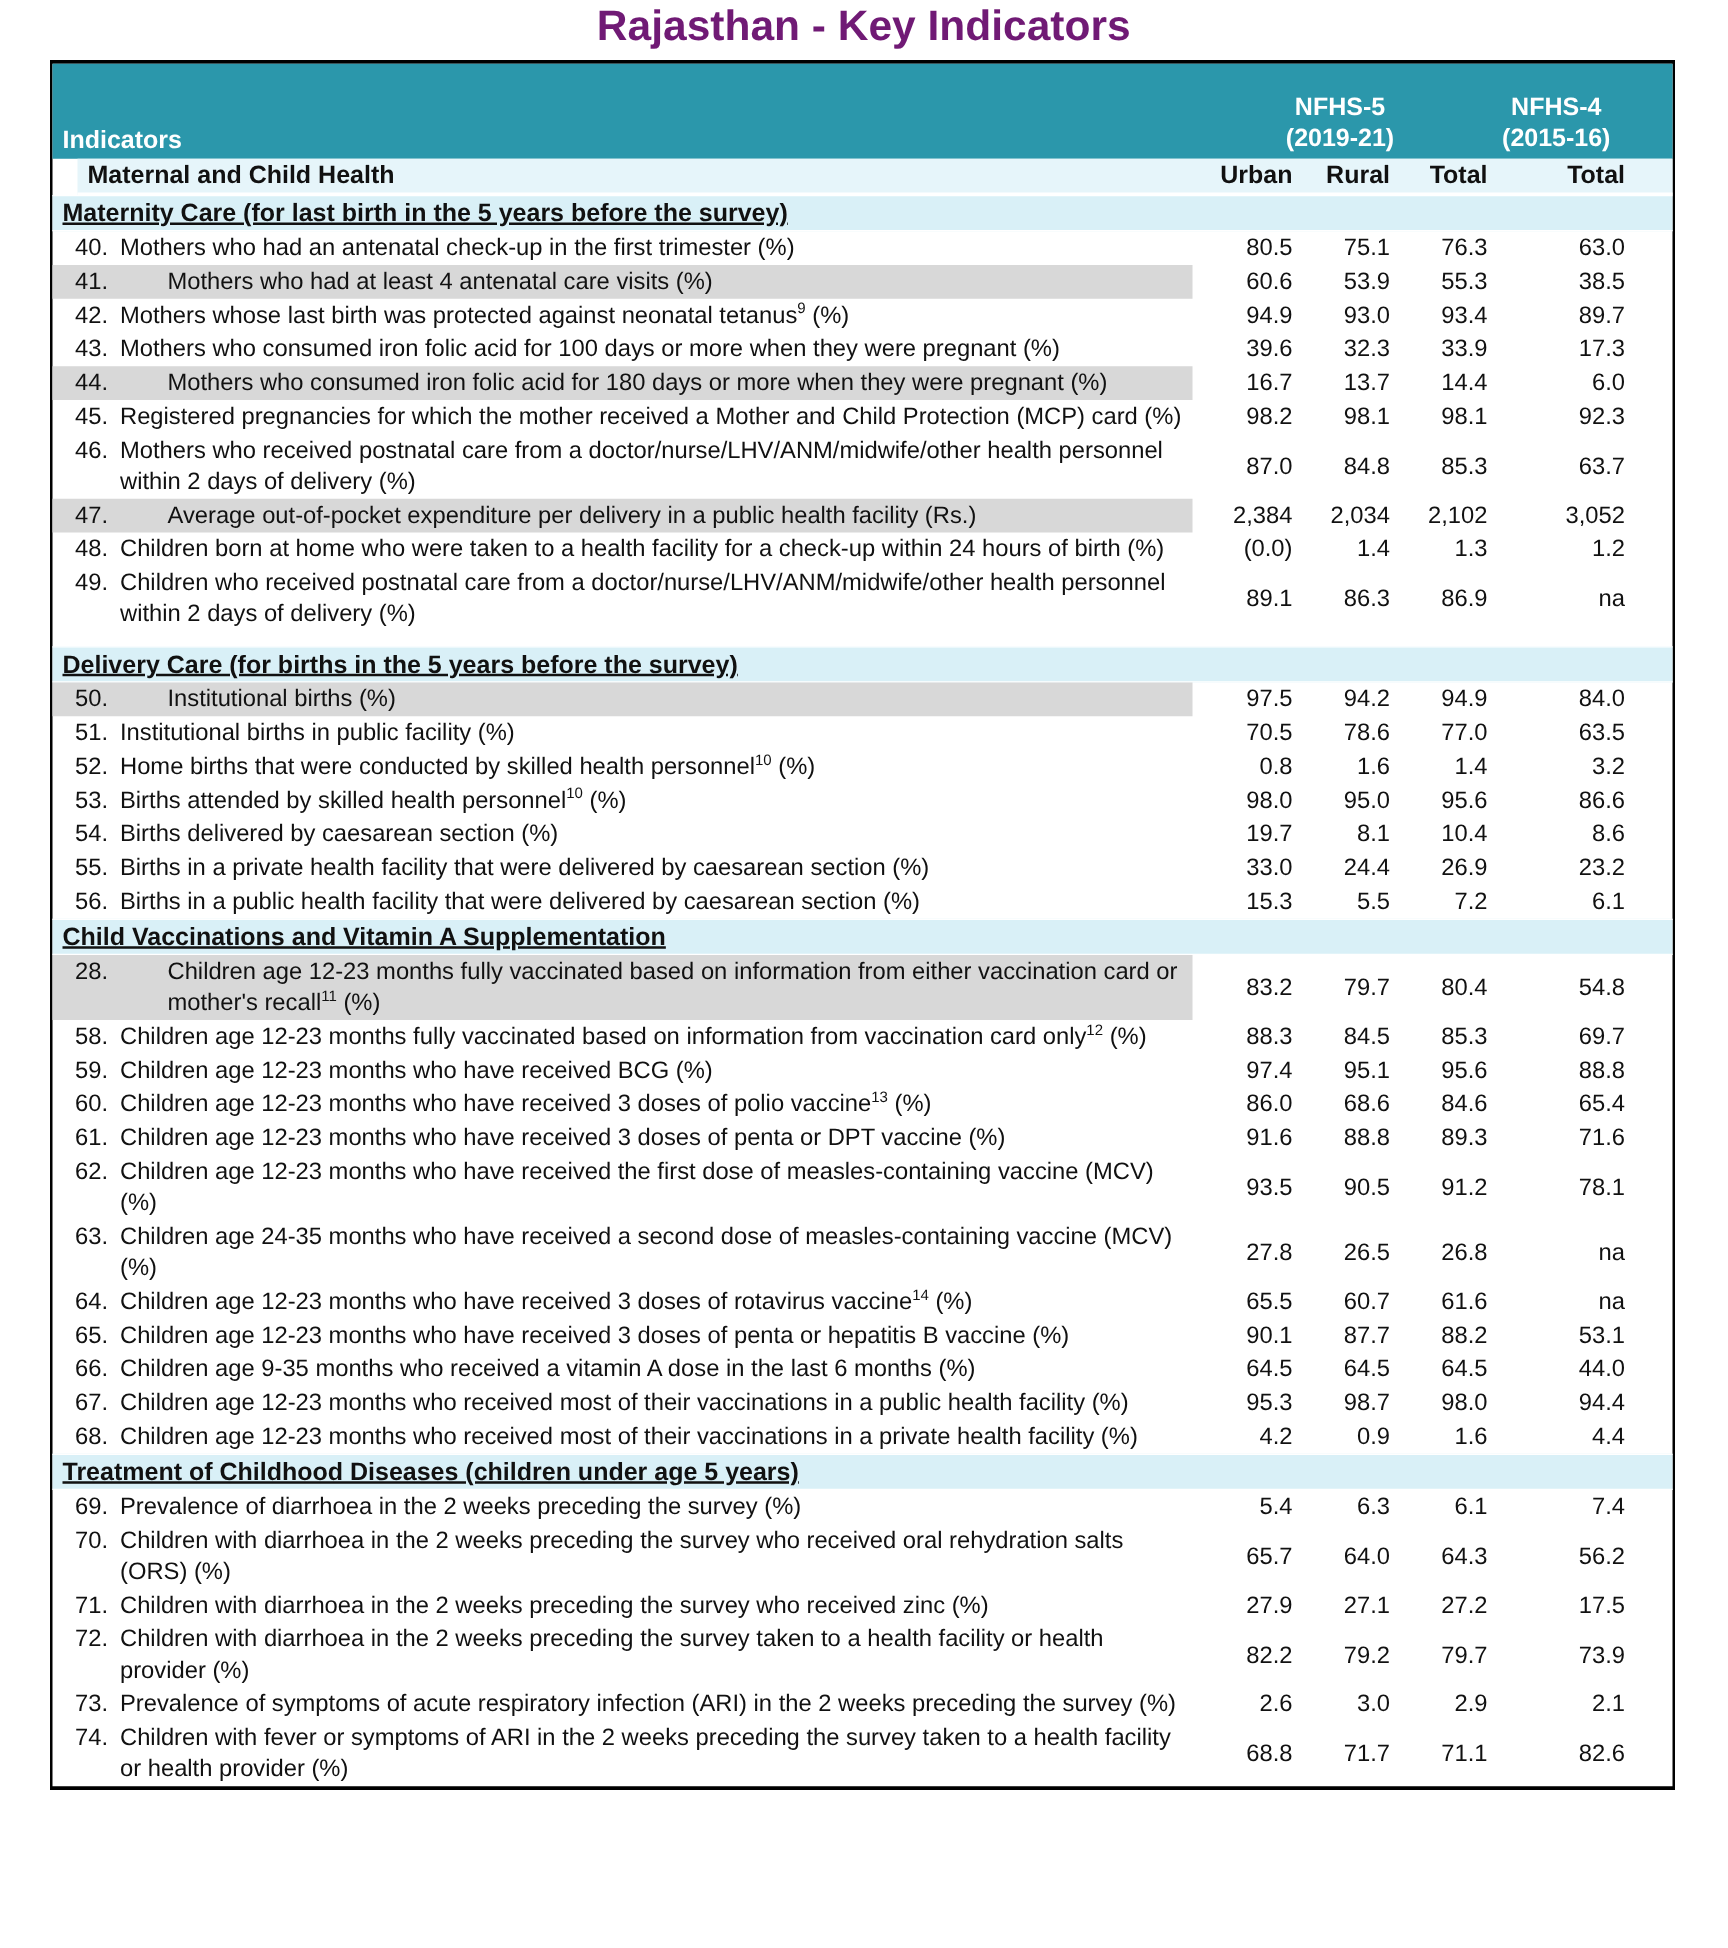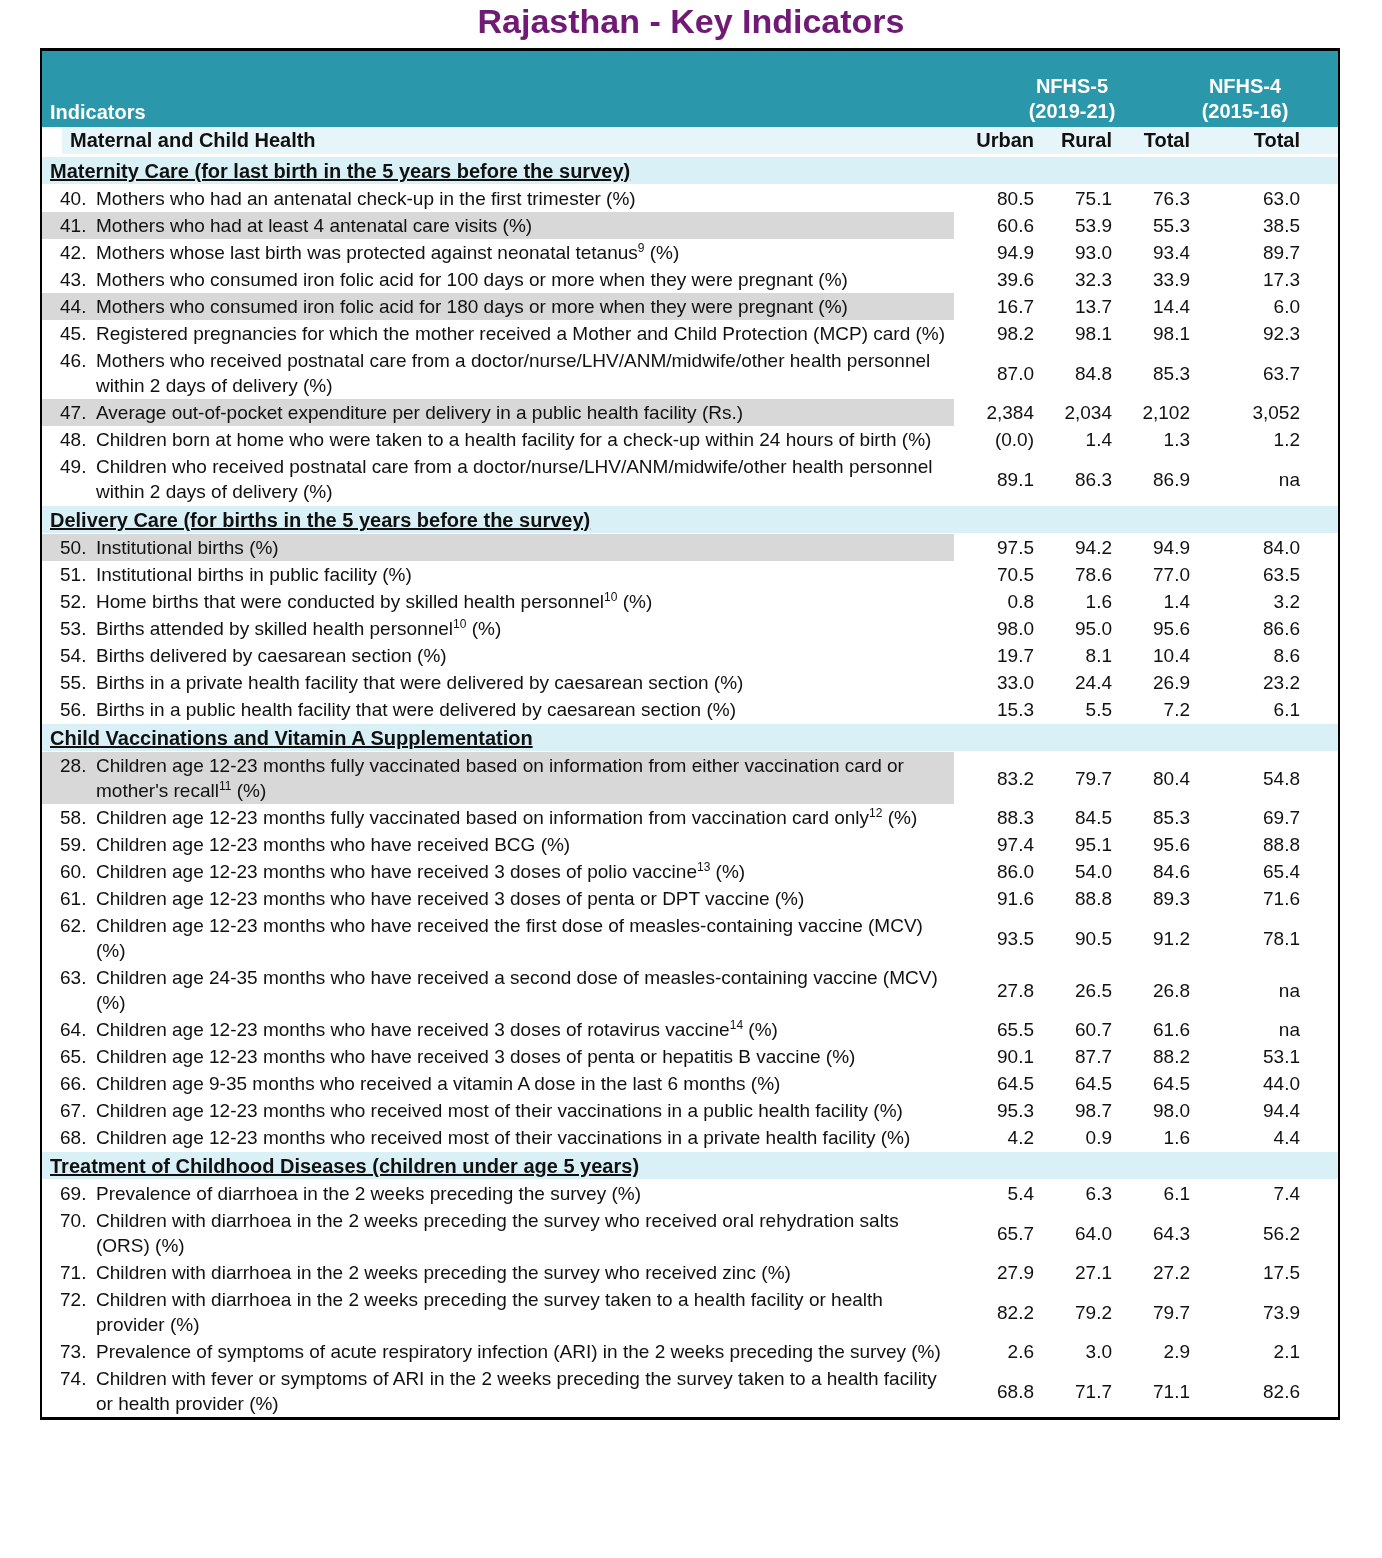--- a/index.html
+++ b/index.html
@@ -53,21 +53,21 @@
   
   .row{display:flex;align-items:center;font-size:19px;}
   .labelzone{
     flex:1 1 auto;display:flex;align-items:flex-start;
     padding:1px 6px 1px 18px;box-sizing:border-box;line-height:25px;
   }
   .row .num{flex:0 0 36px;}
   .row .lab{flex:1 1 auto;}
   .lab sup{font-size:12px;line-height:0;}
   .val{text-align:right;line-height:25px;}
-  .row.shaded .labelzone{background:#d8d8d8;}
+  .row.shaded .labelzone{background:#d8d8d8;gap:38px;}
   
 </style>
 </head>
 <body>
 
 <div class="page-title" style="color: #701a75;">Rajasthan - Key Indicators</div>
 
 <div class="table-wrap">
 
   <div class="thead" style="background: rgb(43, 151, 171); color: rgb(255, 255, 255);">
@@ -197,21 +197,21 @@
         <div class="labelzone">
           <span class="num">49.</span>
           <span class="lab"><span>Children who received postnatal care from a doctor/nurse/LHV/ANM/midwife/other health personnel within 2 days of delivery (%)</span></span>
         </div>
         <div class="val c-urban">89.1</div>
         <div class="val c-rural">86.3</div>
         <div class="val c-total">86.9</div>
         <div class="val c-t4">na</div>
         <div class="c-pad"></div>
       </div>
-      <div class="section-band" style="background: rgb(217, 240, 247);">Delivery Care (for births in the 5 years before the survey)</div>
+      <div class="section-band" style="background: rgb(217, 240, 247); margin-top: 12px;">Delivery Care (for births in the 5 years before the survey)</div>
       <div class="row shaded">
         <div class="labelzone">
           <span class="num">50.</span>
           <span class="lab"><span>Institutional births (%)</span></span>
         </div>
         <div class="val c-urban">97.5</div>
         <div class="val c-rural">94.2</div>
         <div class="val c-total">94.9</div>
         <div class="val c-t4">84.0</div>
         <div class="c-pad"></div>
@@ -315,21 +315,21 @@
         <div class="val c-total">95.6</div>
         <div class="val c-t4">88.8</div>
         <div class="c-pad"></div>
       </div>
       <div class="row">
         <div class="labelzone">
           <span class="num">60.</span>
           <span class="lab"><span>Children age 12-23 months who have received 3 doses of polio vaccine</span><sup>13</sup><span> (%)</span></span>
         </div>
         <div class="val c-urban">86.0</div>
-        <div class="val c-rural">54.0</div>
+        <div class="val c-rural">68.6</div>
         <div class="val c-total">84.6</div>
         <div class="val c-t4">65.4</div>
         <div class="c-pad"></div>
       </div>
       <div class="row">
         <div class="labelzone">
           <span class="num">61.</span>
           <span class="lab"><span>Children age 12-23 months who have received 3 doses of penta or DPT vaccine (%)</span></span>
         </div>
         <div class="val c-urban">91.6</div>

